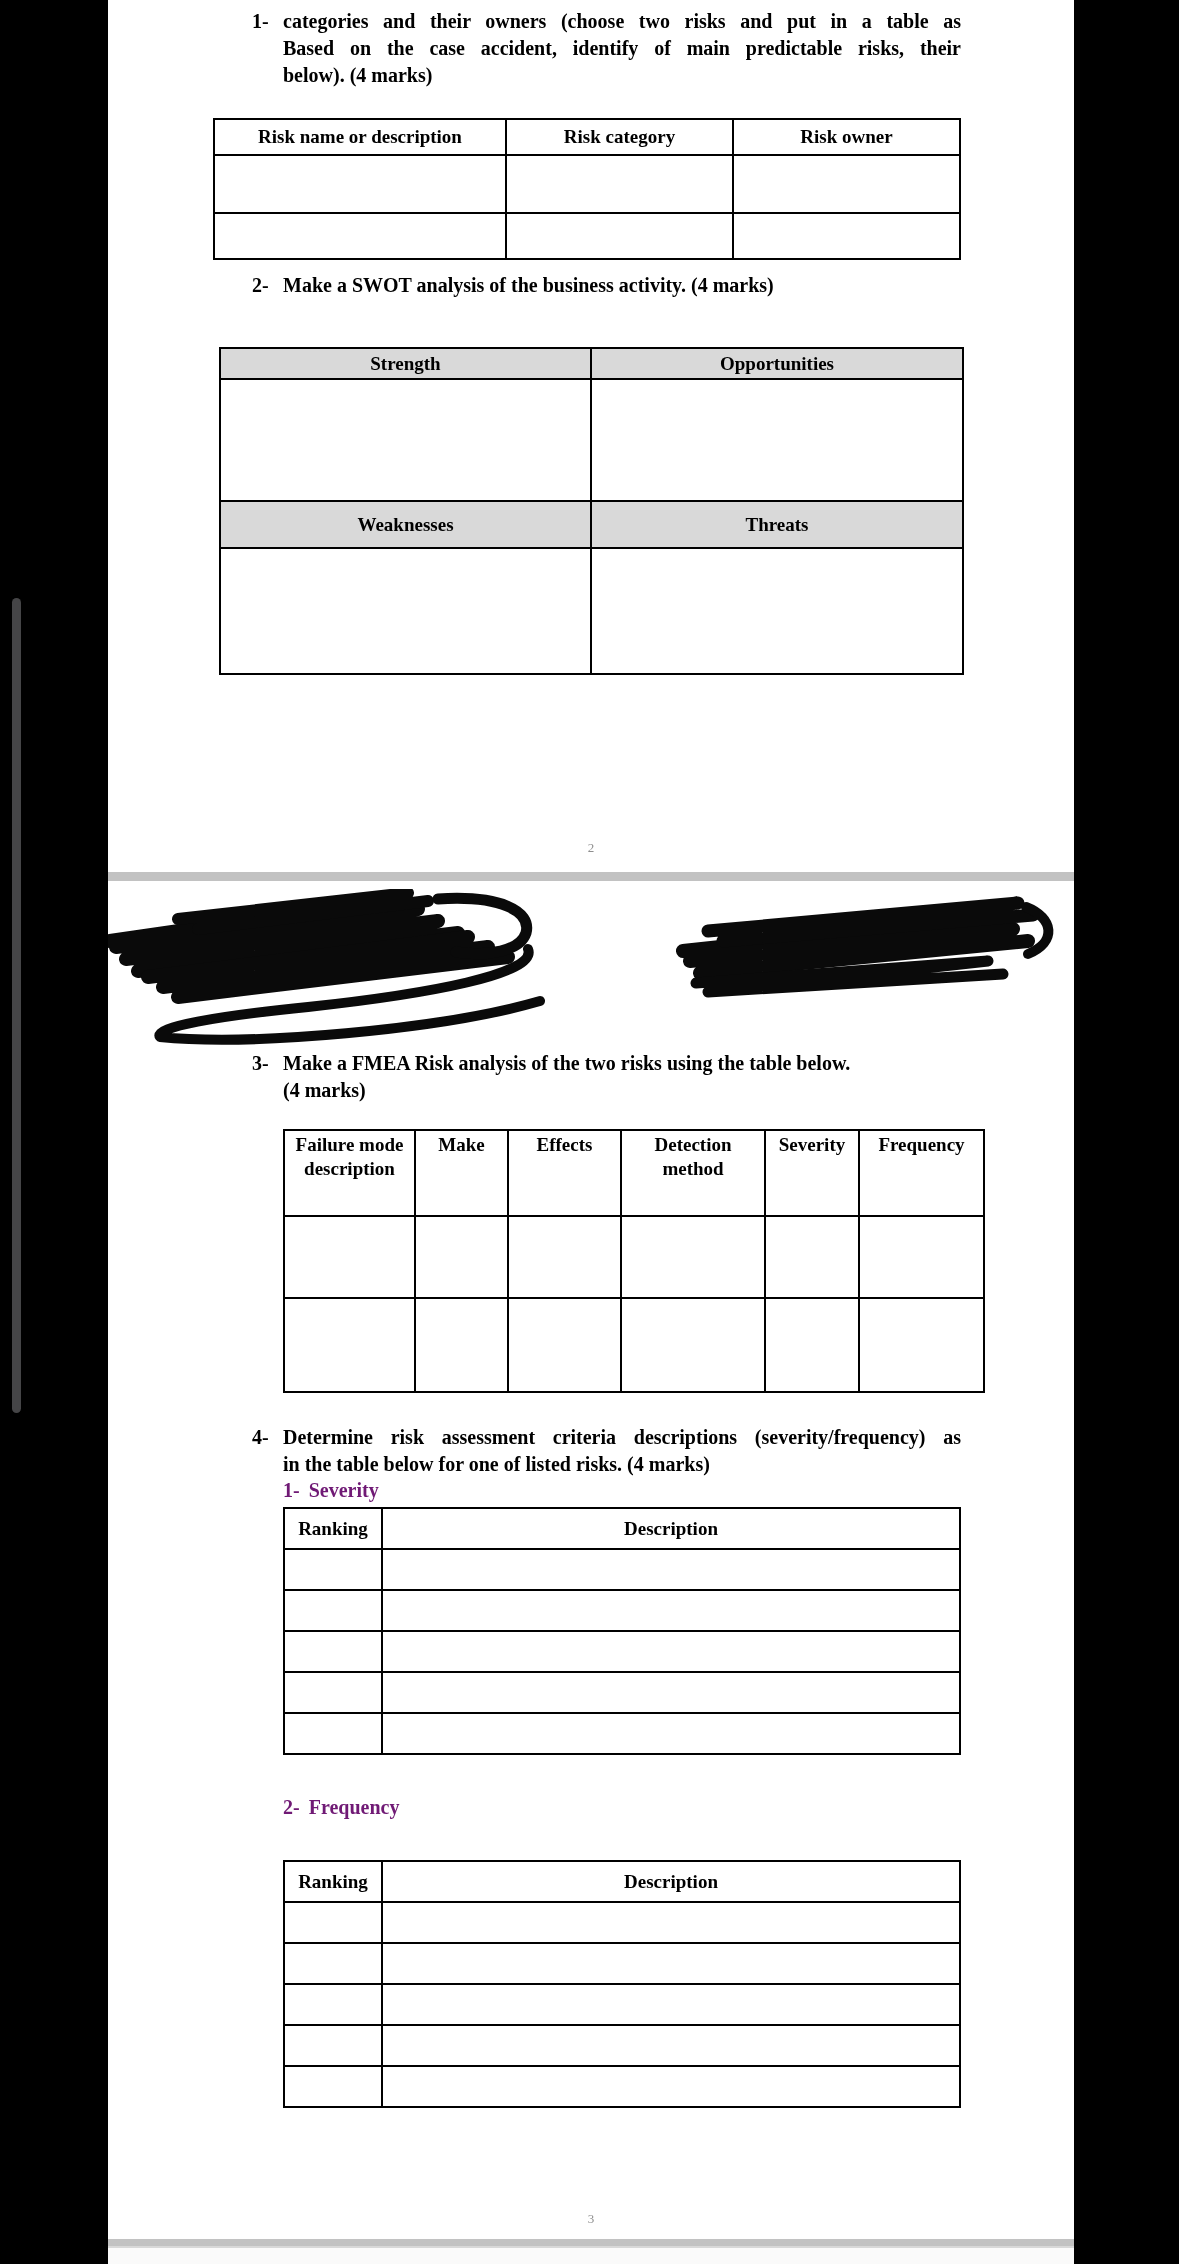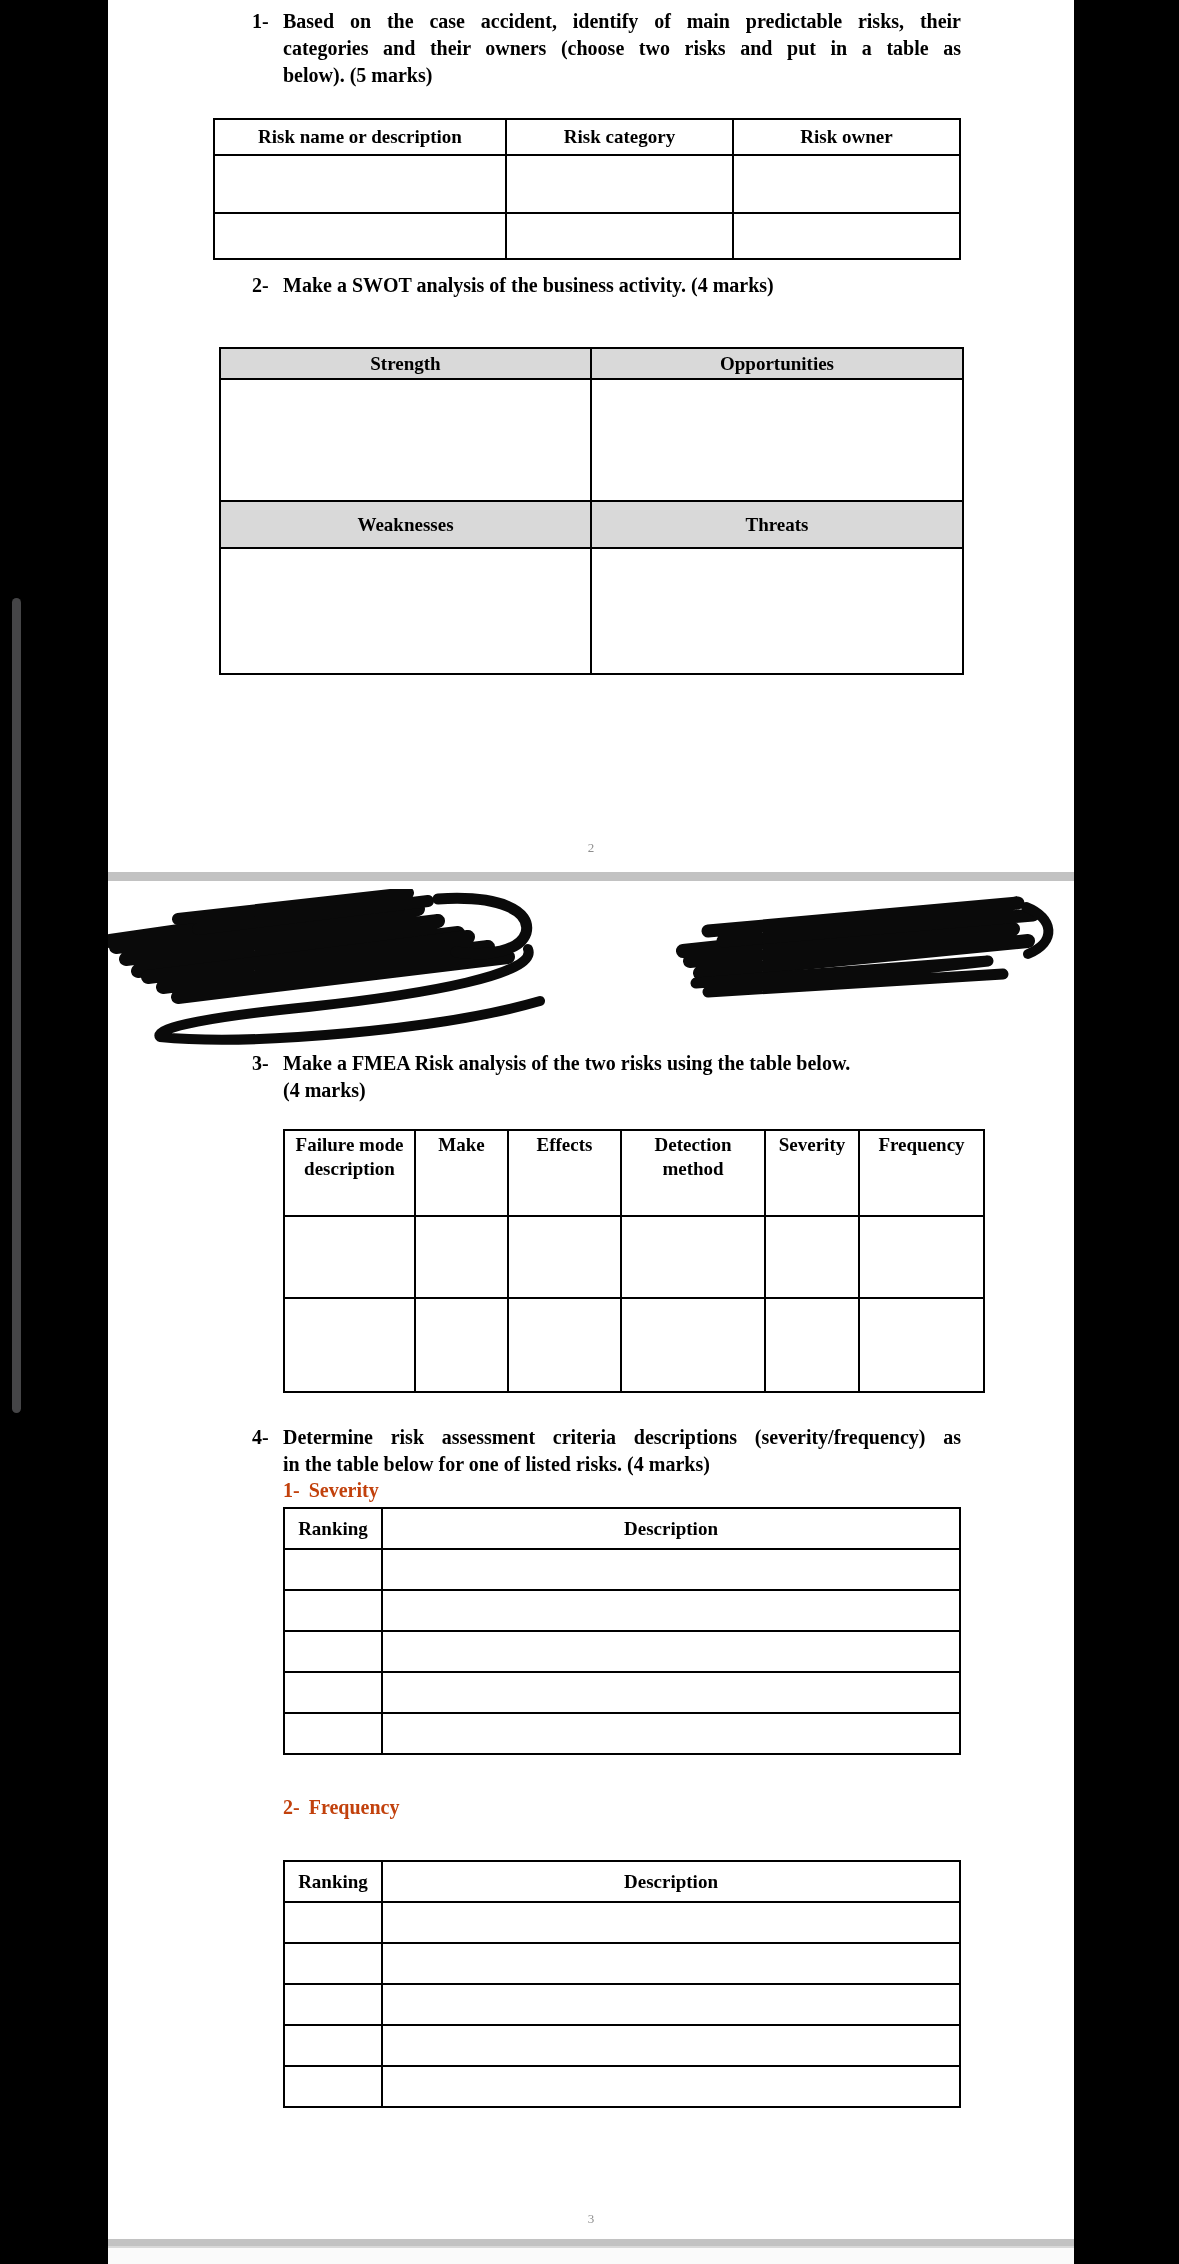--- a/index.html
+++ b/index.html
@@ -24,21 +24,21 @@
   }
   .scrollbar {
     position:absolute; left:12px; top:598px;
     width:9px; height:815px;
     background:#454547; border-radius:5px;
   }
   .q { position:absolute; font-weight:bold; font-size:20px; line-height:27px; color:#000; }
   .qnum { position:absolute; left:0; top:0; }
   .qtext { margin-left:31px; }
   .jline { text-align:justify; text-align-last:justify; }
-  .subitem { position:absolute; font-weight:bold; font-size:20px; color:#c2410c; }
+  .subitem { position:absolute; font-weight:bold; font-size:20px; color:#701a75; }
   .subitem .snum { margin-right:9px; }
   table { border-collapse:collapse; position:absolute; table-layout:fixed; background:#fff; }
   th, td { border:2px solid #000; padding:0; }
   th { font-weight:bold; font-size:19px; text-align:center; color:#000; }
   .fmea th { vertical-align:top; padding-top:2px; line-height:24px; }
   .gray { background:#d9d9d9; }
   .pagenum {
     position:absolute; left:0; width:100%;
     text-align:center; font-size:13px; color:#8e8e8e;
   }
@@ -46,23 +46,23 @@
   .scribbles path { stroke:#0a0a0a; fill:none; stroke-linecap:round; stroke-linejoin:round; }
 </style>
 </head>
 <body>
 
 <div class="page" style="top:0; height:872px;">
 
   <div class="q" style="left:144px; top:8px; width:710px;">
     <span class="qnum">1-</span>
     <div class="qtext" style="width:678px;">
+      <div class="jline">categories and their owners (choose two risks and put in a table as</div>
       <div class="jline">Based on the case accident, identify of main predictable risks, their</div>
-      <div class="jline">categories and their owners (choose two risks and put in a table as</div>
-      <div>below). (5 marks)</div>
+      <div>below). (4 marks)</div>
     </div>
   </div>
 
   <table style="left:105px; top:118px; width:746px;">
     <colgroup>
         <col style="width:292px">
         <col style="width:227px">
         <col style="width:227px">
       </colgroup>
     <tbody>

